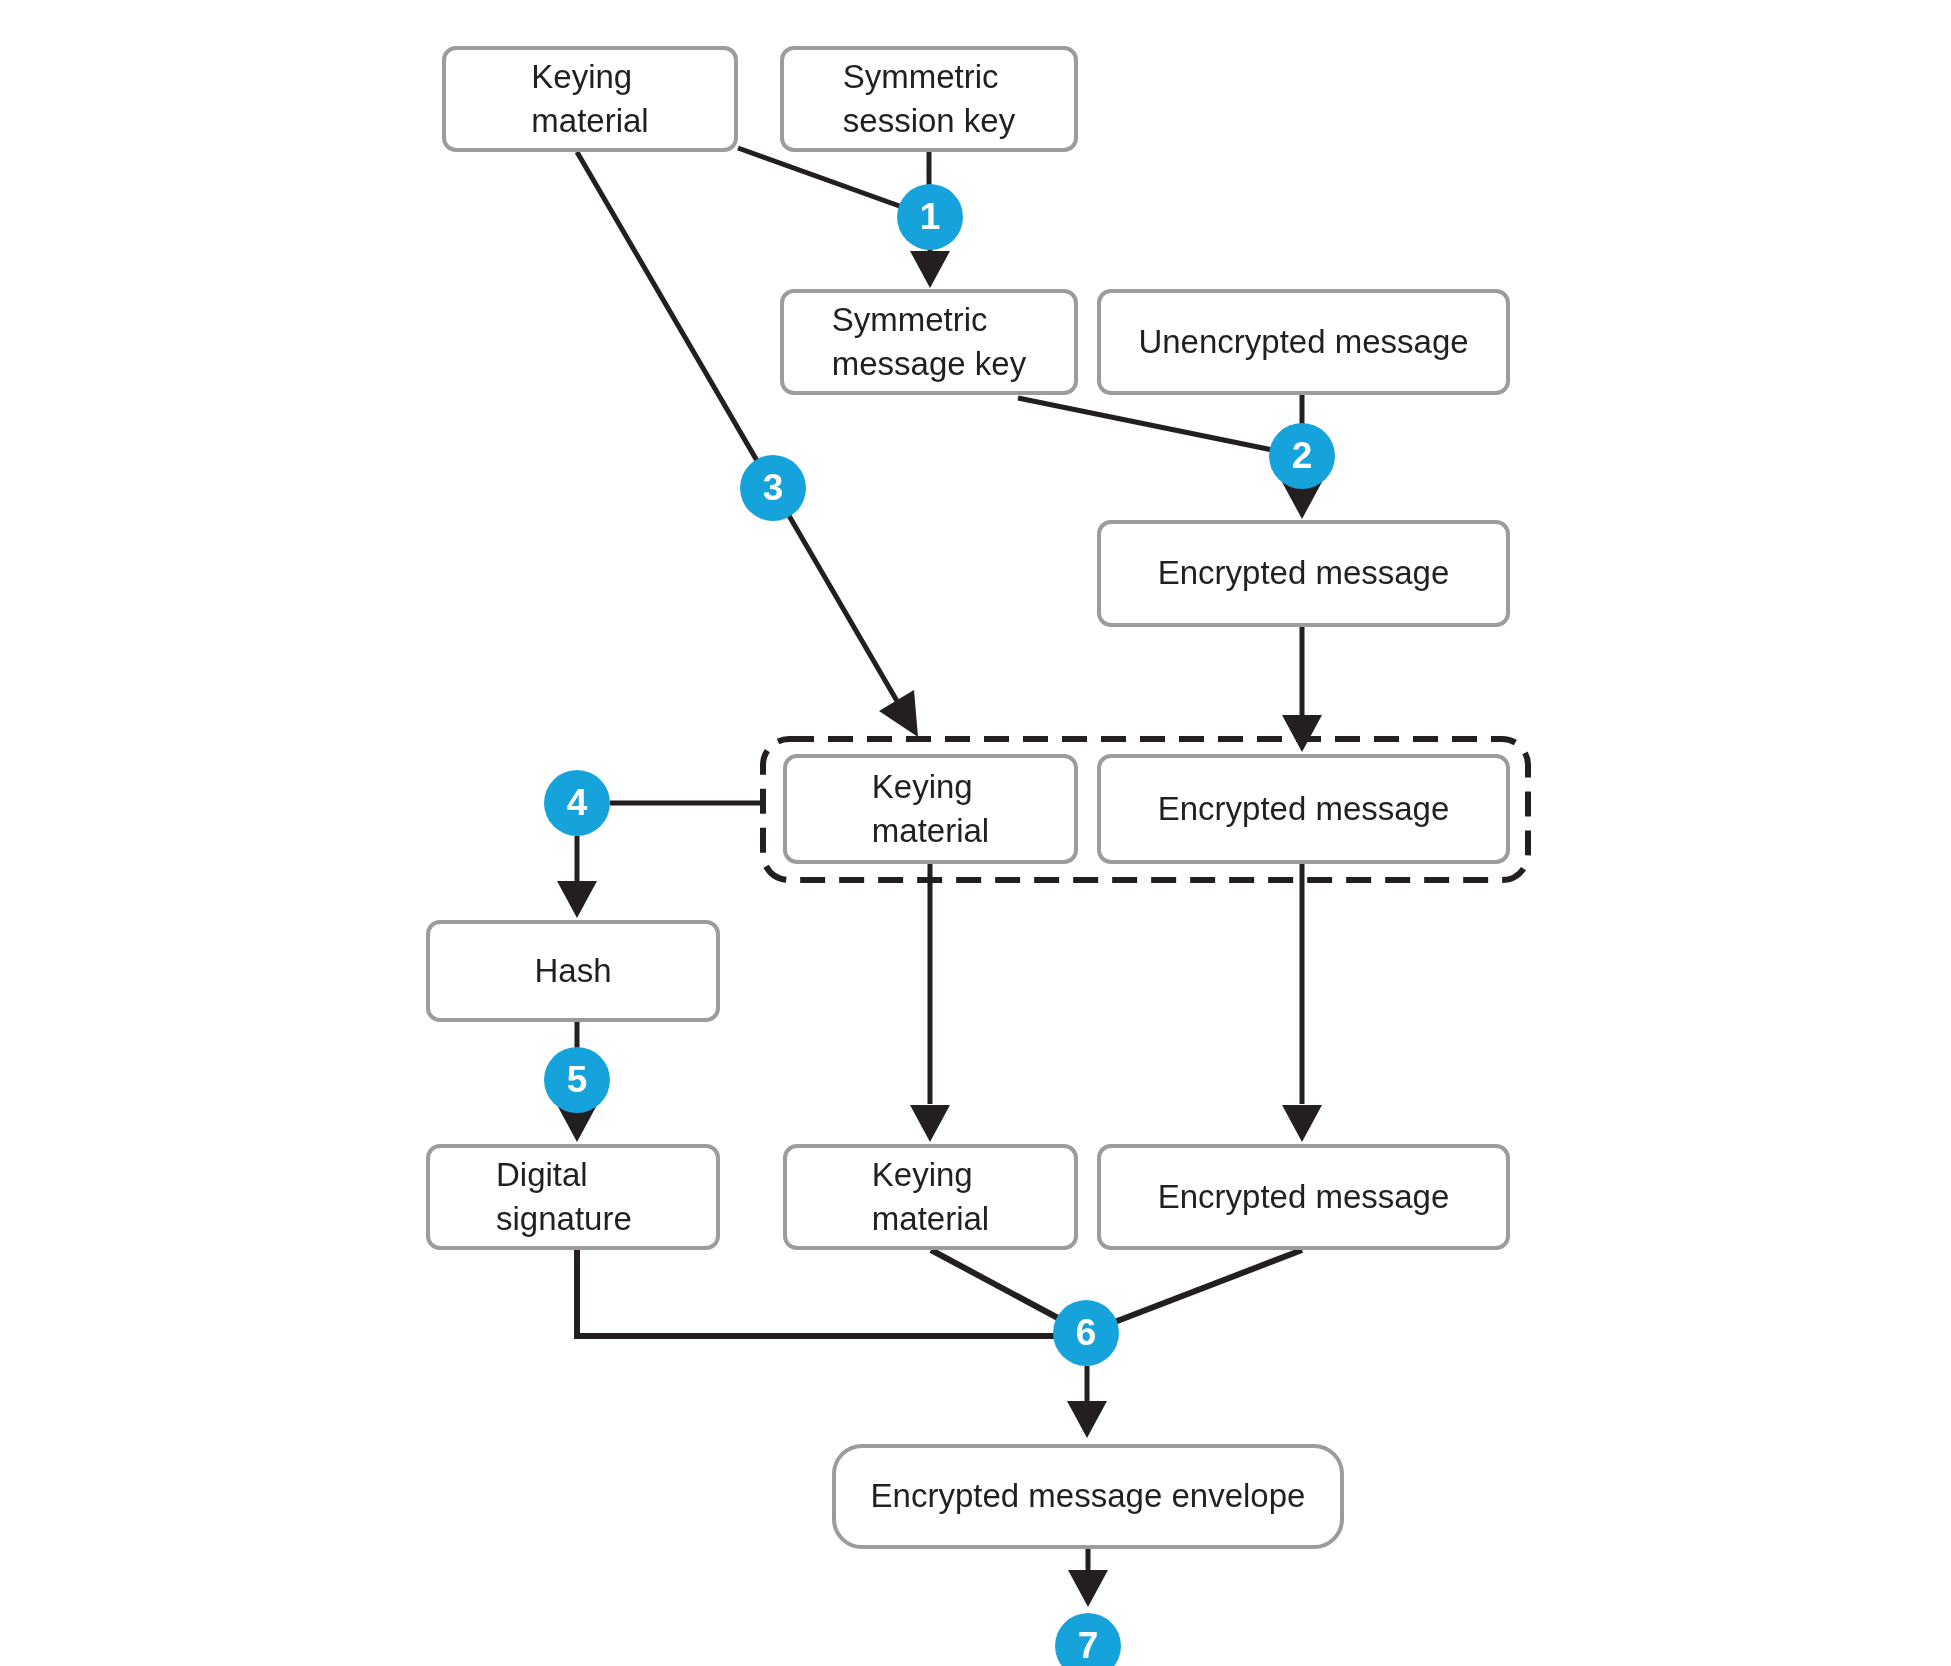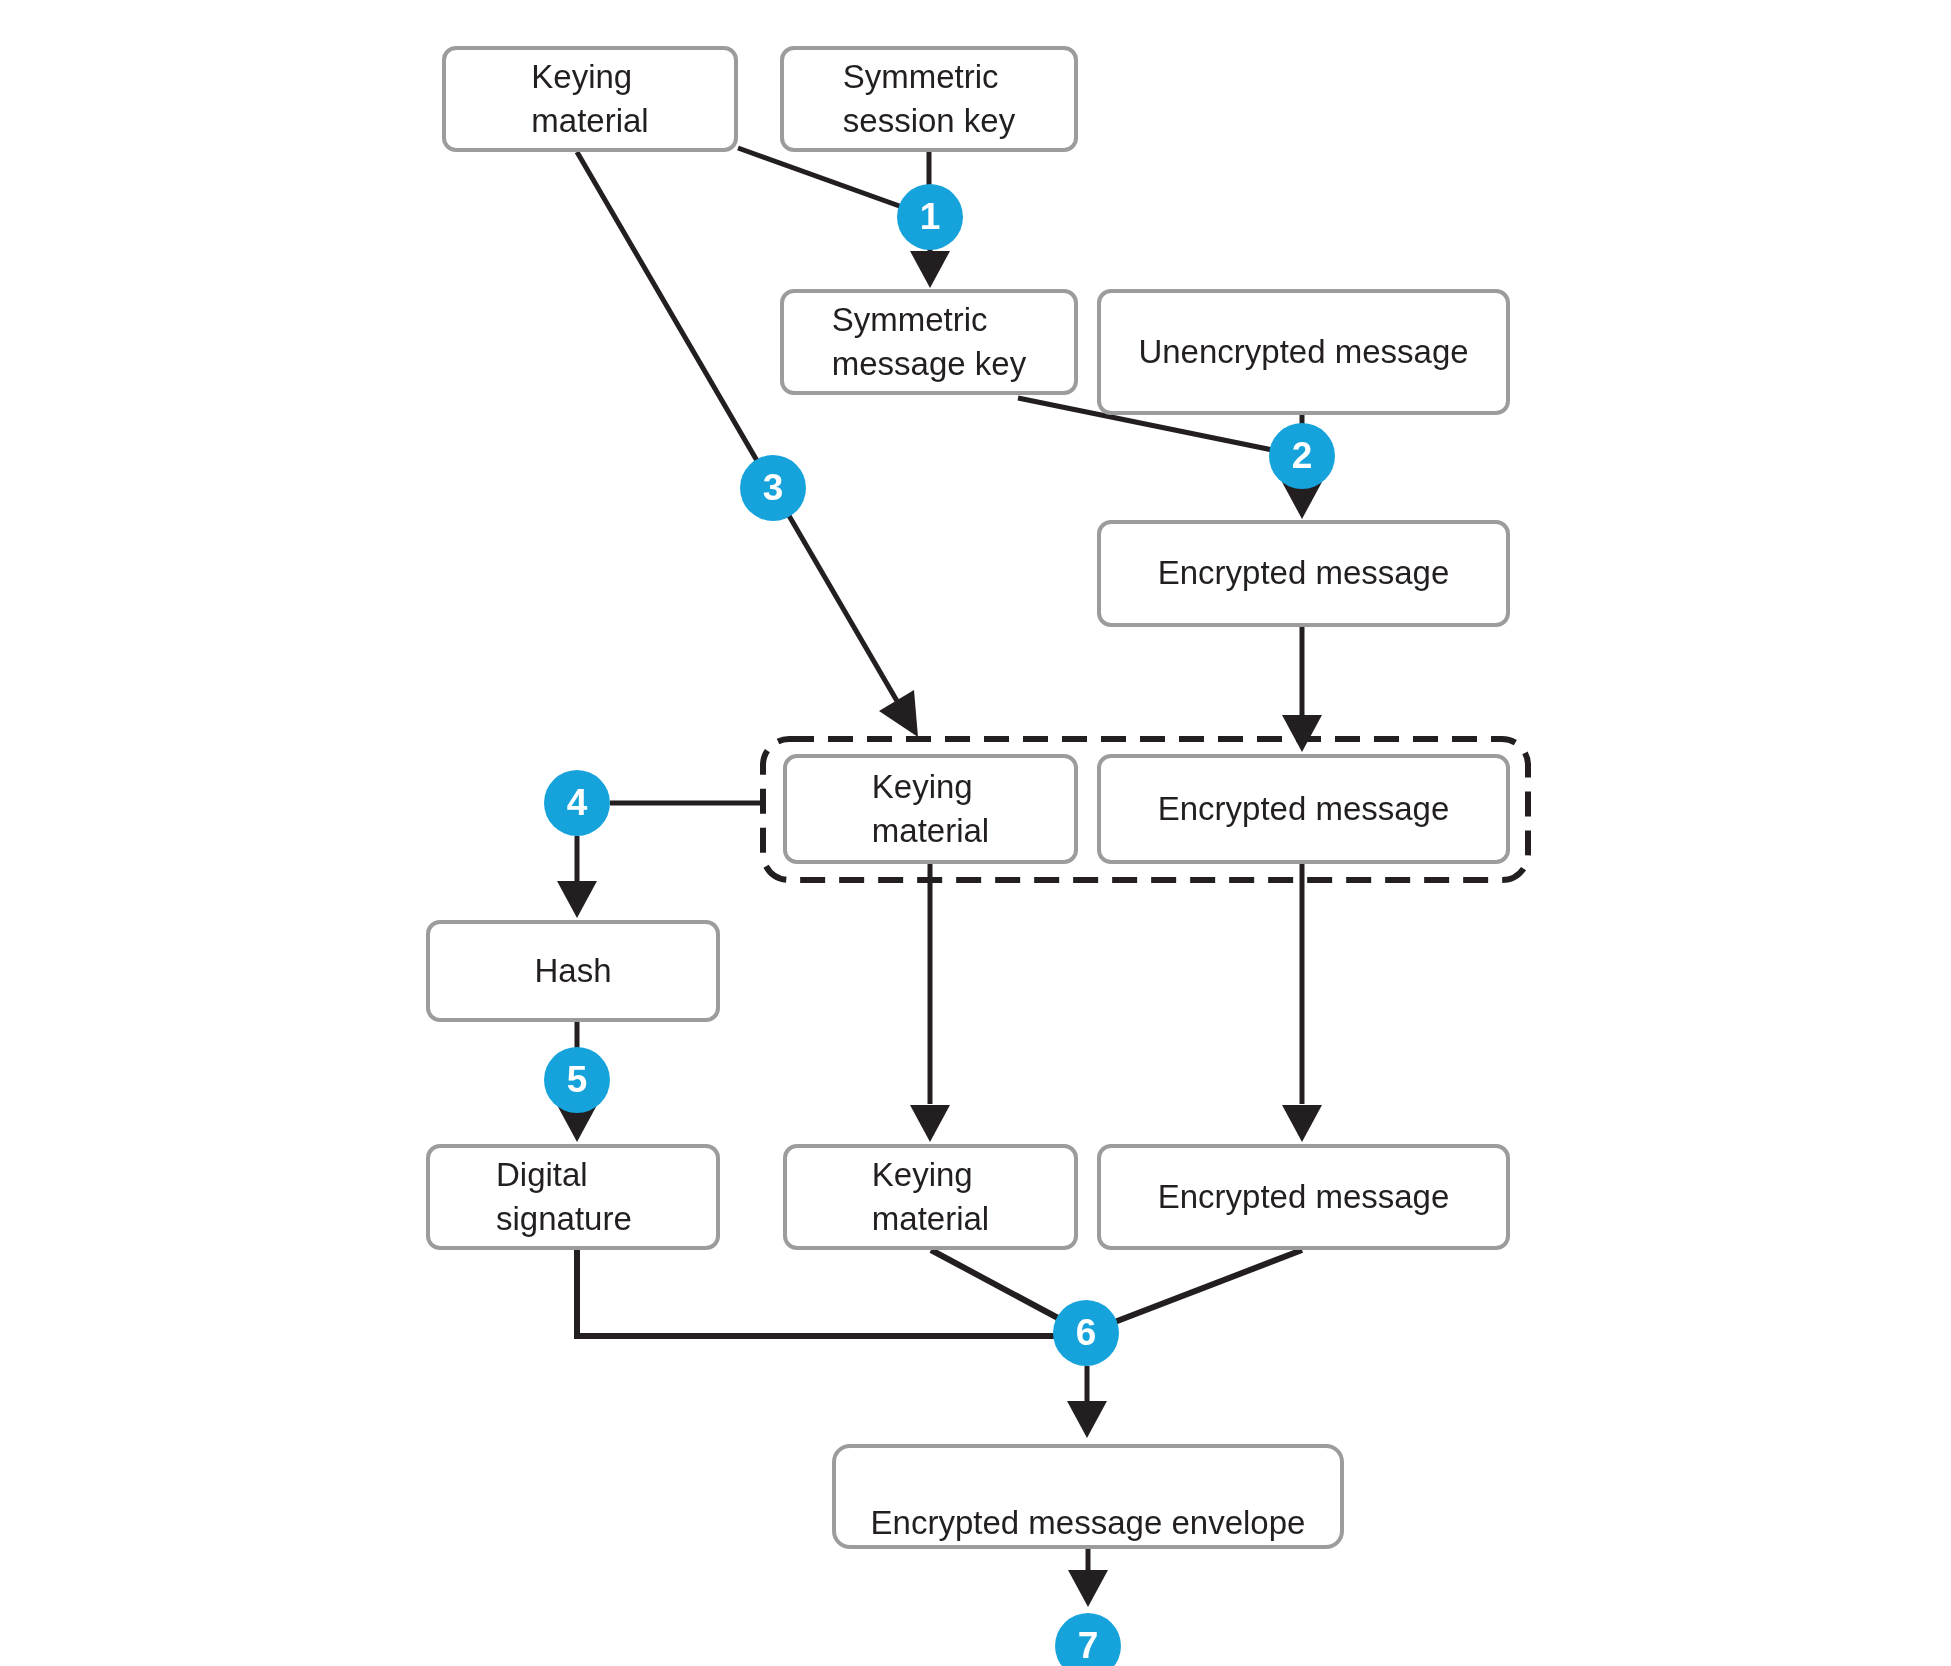--- a/index.html
+++ b/index.html
@@ -118,21 +118,21 @@
   <div class="box" style="left:780px;top:14px;width:298px;height:106px;">
     <span class="label">Symmetric
 session key</span>
   </div>
 
   <div class="box" style="left:780px;top:257px;width:298px;height:106px;">
     <span class="label">Symmetric
 message key</span>
   </div>
 
-  <div class="box center" style="left:1097px;top:257px;width:413px;height:126px;">
+  <div class="box center" style="left:1097px;top:257px;width:413px;height:106px;">
     <span class="label">Unencrypted message</span>
   </div>
 
   <div class="box center" style="left:1097px;top:488px;width:413px;height:107px;">
     <span class="label">Encrypted message</span>
   </div>
 
   <div class="box" style="left:783px;top:722px;width:295px;height:110px;">
     <span class="label">Keying
 material</span>
@@ -153,21 +153,21 @@
 
   <div class="box" style="left:783px;top:1112px;width:295px;height:106px;">
     <span class="label">Keying
 material</span>
   </div>
 
   <div class="box center" style="left:1097px;top:1112px;width:413px;height:106px;">
     <span class="label">Encrypted message</span>
   </div>
 
-  <div class="box center" style="left:832px;top:1412px;width:512px;height:105px;border-radius:18px;align-items:flex-end;">
+  <div class="box center" style="left:832px;top:1412px;width:512px;height:105px;border-radius:30px;">
     <span class="label">Encrypted message envelope</span>
   </div>
 
   <div class="badge" style="left:897px;top:152px;">
       <span>1</span>
     </div>
   <div class="badge" style="left:1269px;top:391px;">
       <span>2</span>
     </div>
   <div class="badge" style="left:740px;top:423px;">

